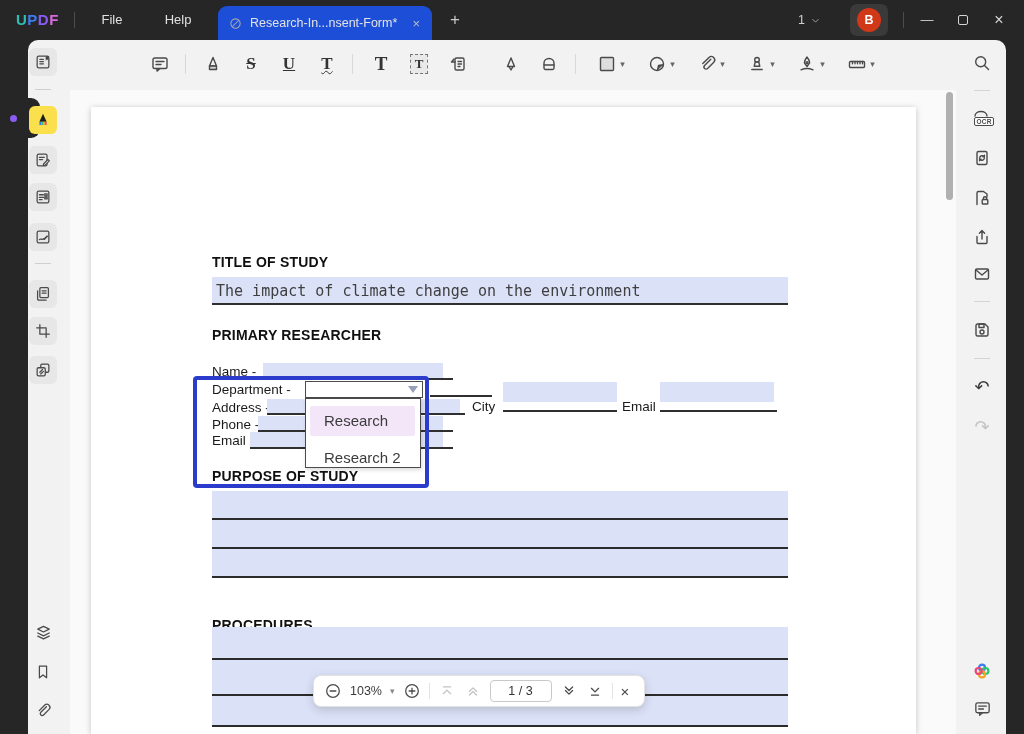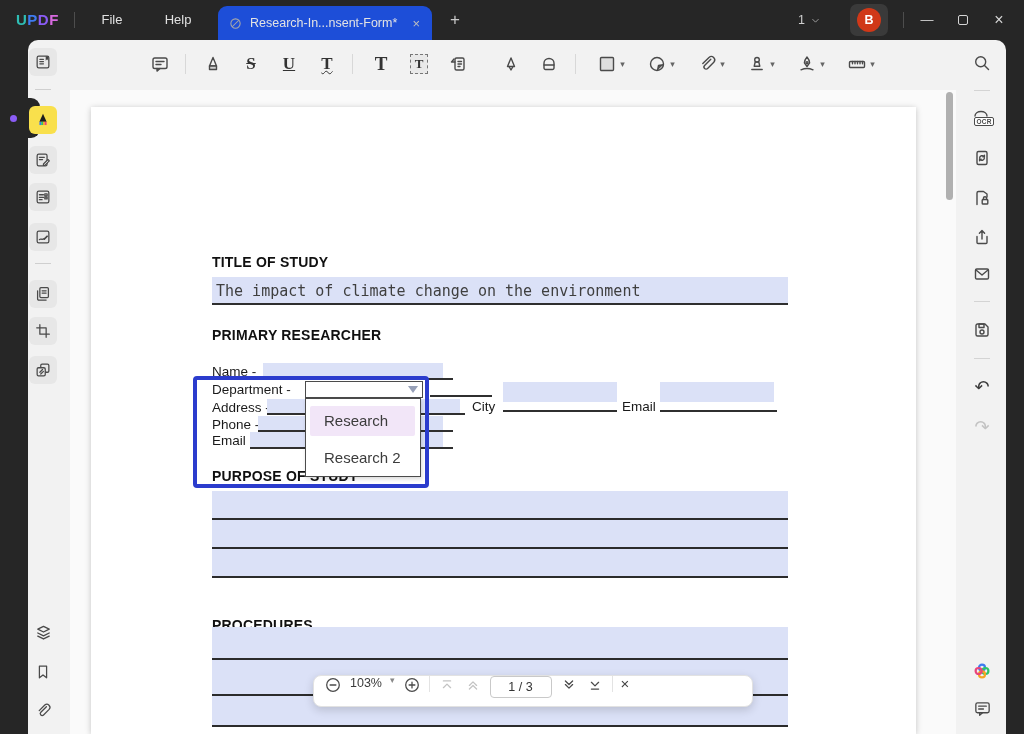--- a/index.html
+++ b/index.html
@@ -55,28 +55,28 @@
   .doc-title{position:absolute;left:91px;top:180px;width:825px;text-align:center;font-size:22.5px;font-weight:bold;color:#0c0c0c}
   .h1{position:absolute;font-size:14px;font-weight:bold;color:#101010;letter-spacing:.2px}
   .bluefield{position:absolute;background:#dbe1f7}
   .uline{position:absolute;height:2px;background:#2f2f2f}
   .lbl{position:absolute;font-size:13.5px;color:#1a1a1a}
   .field1-text{position:absolute;left:216px;top:282px;font-family:"DejaVu Sans Mono",monospace;font-size:15px;color:#3f3f3f;letter-spacing:0}
 
   .selbox{position:absolute;left:193px;top:376px;width:236px;height:112px;border:4px solid #2b3ccd;border-radius:4px;z-index:5}
   .combo{position:absolute;left:305px;top:381px;width:118px;height:17px;background:#fff;border:1.5px solid #4b4b4b;z-index:4}
   .combo-arrow{position:absolute;right:4px;top:4px;width:0;height:0;border-left:5px solid transparent;border-right:5px solid transparent;border-top:7px solid #97a0b8}
-  .dropdown{position:absolute;left:305px;top:398px;width:116px;height:79px;background:#fff;border:1.5px solid #4b4b4b;z-index:6;box-shadow:1px 2px 4px rgba(0,0,0,.15)}
+  .dropdown{position:absolute;left:305px;top:398px;width:116px;height:70px;background:#fff;border:1.5px solid #4b4b4b;z-index:6;box-shadow:1px 2px 4px rgba(0,0,0,.15)}
   .dd-opt{position:absolute;left:4px;width:105px;height:30px;line-height:30px;padding-left:14px;font-size:15px;color:#3c3c3c}
   .dd-opt.hl{background:#f2e6f8;border-radius:2px}
 
   .prow{position:absolute;height:29px;background:#dbe1f7;border-bottom:2px solid #2b2b2b}
 
   
-  .floatbar{position:absolute;left:313px;top:675px;width:440px;height:32px;background:#fff;border:1px solid #e2e2e2;border-radius:8px;box-shadow:0 3px 10px rgba(0,0,0,.16);display:flex;align-items:flex-start;padding:0 10px;gap:8px;z-index:10}
+  .floatbar{position:absolute;left:313px;top:675px;width:332px;height:32px;background:#fff;border:1px solid #e2e2e2;border-radius:8px;box-shadow:0 3px 10px rgba(0,0,0,.16);display:flex;align-items:center;padding:0 10px;gap:8px;z-index:10}
   .fb-sep{width:1px;height:16px;background:#e3e3e3}
   .fb-txt{font-size:12.5px;color:#3b3b3b}
   .pagebox{width:62px;height:22px;border:1px solid #c9c9c9;border-radius:4px;text-align:center;line-height:21px;font-size:12.5px;color:#333;background:#fff}
   svg.fb{width:18px;height:18px;stroke:#4a4a4a;fill:none;stroke-width:1.4;stroke-linecap:round;stroke-linejoin:round}
   svg.fb.dis{stroke:#c3c3c3}
   .fb-x{font-size:15px;color:#444;line-height:1}
 </style>
 </head>
 <body>
 

